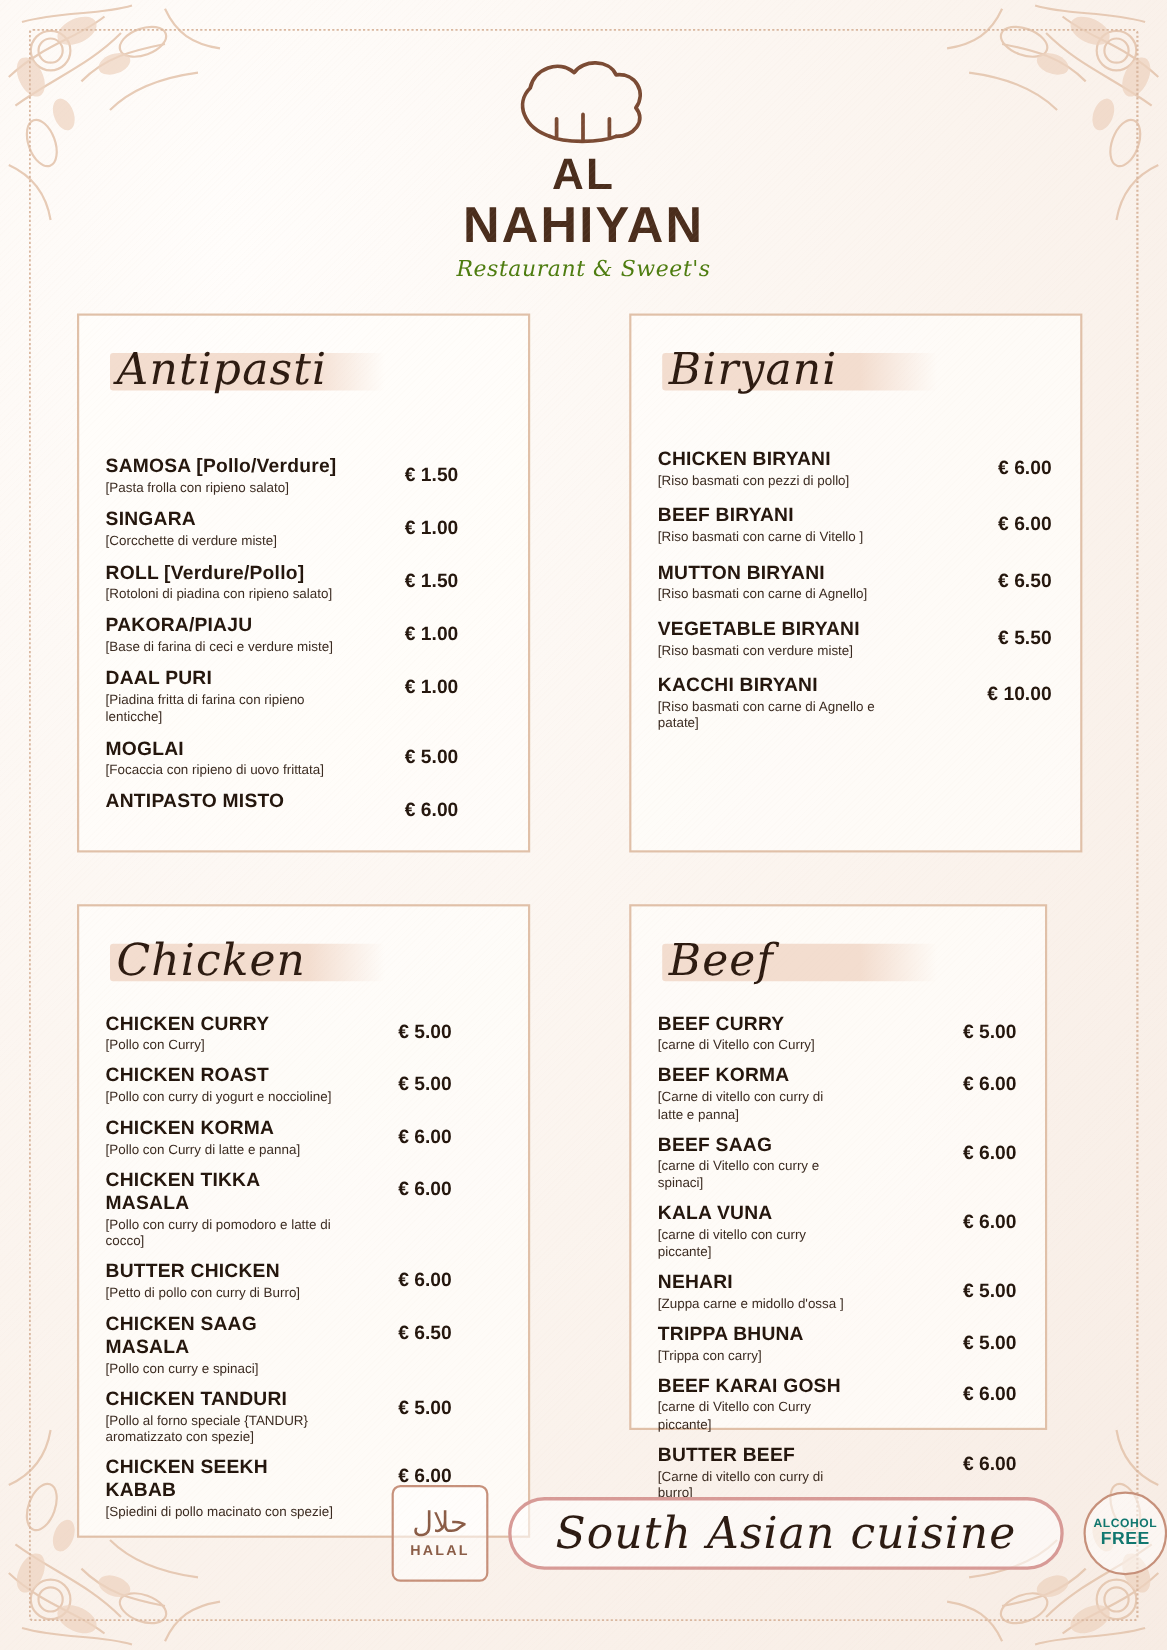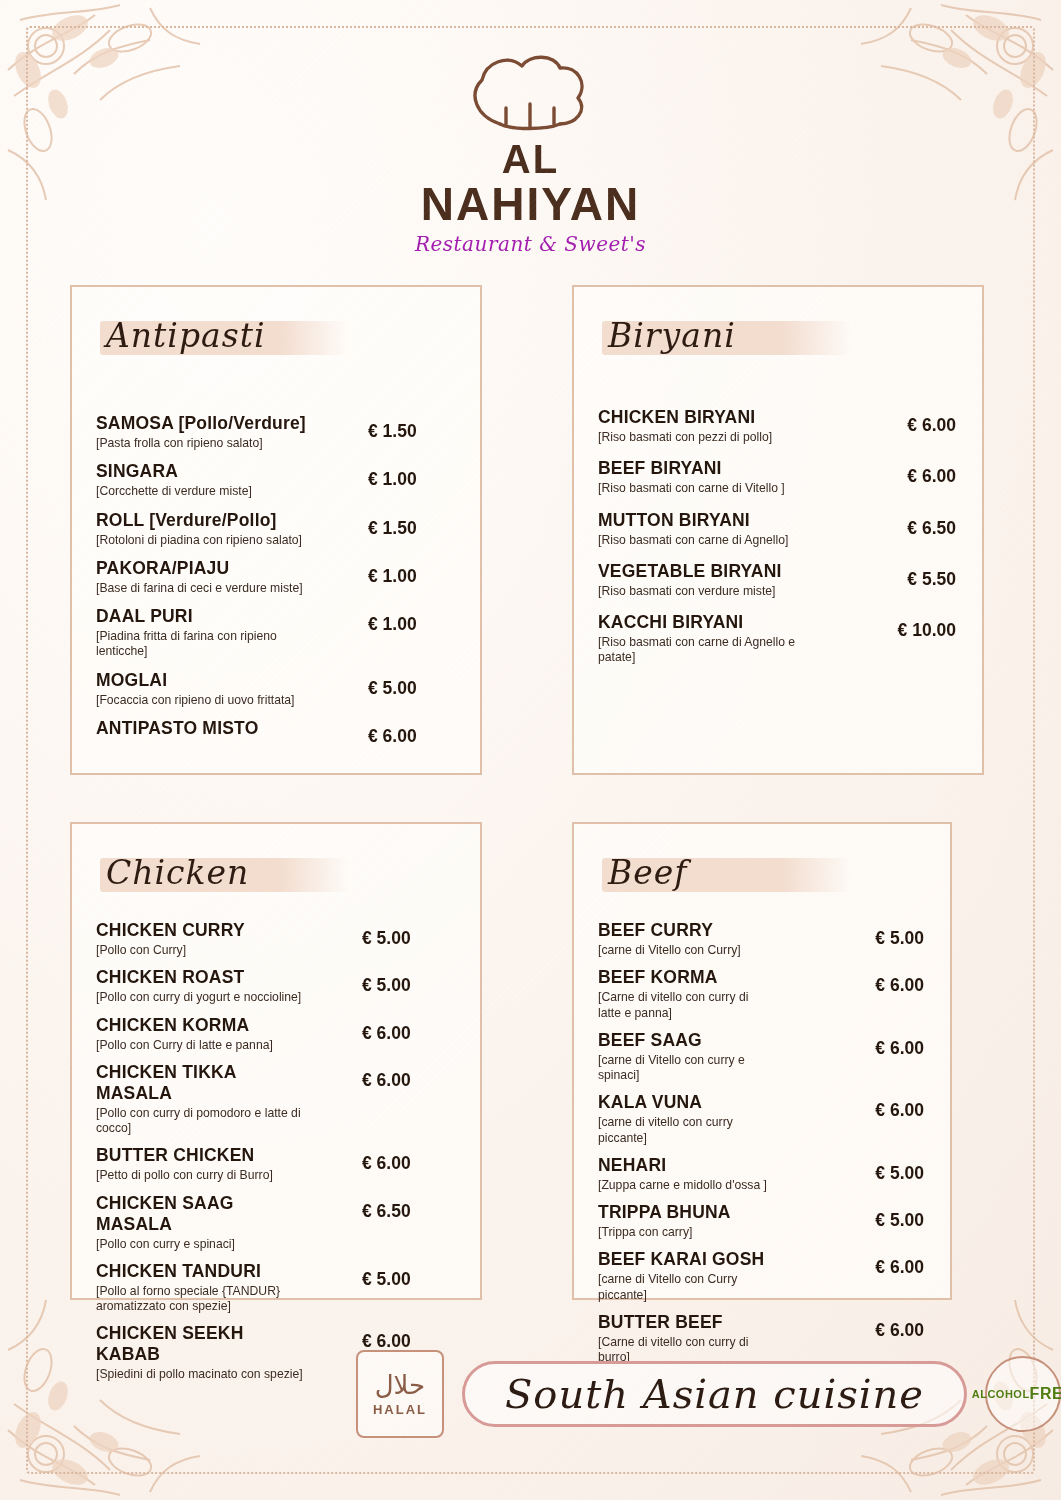--- a/index.html
+++ b/index.html
@@ -72,55 +72,55 @@
     font-weight: bold;
     font-size: 46px;
     letter-spacing: 2px;
     color: #4a2d1c;
     line-height: 1.05;
   }
   .brand-sub {
     font-family: "DejaVu Serif", serif;
     font-style: italic;
     font-size: 20px;
-    color: #a21caf;
+    color: #4d7c0f;
     margin-top: 4px;
     letter-spacing: .5px;
   }
 
   
   .card {
     position: absolute;
     background: rgba(255,253,251,.72);
     border: 2px solid #e0c0a8;
     box-sizing: border-box;
   }
   .card-antipasti { left: 70px;  top: 285px; width: 412px; height: 490px; }
   .card-biryani   { left: 572px; top: 285px; width: 412px; height: 490px; }
-  .card-chicken   { left: 70px;  top: 822px; width: 412px; height: 478px; }
+  .card-chicken   { left: 70px;  top: 822px; width: 412px; height: 576px; }
   .card-beef      { left: 572px; top: 822px; width: 380px; height: 478px; }
 
   .card-title-wrap {
     position: relative;
     margin: 22px 0 0 28px;
     height: 58px;
   }
   .title-brush {
     position: absolute;
     left: 0; top: 12px;
     height: 34px;
     width: 250px;
     background: linear-gradient(90deg, #f3ddcf 0%, #f3ddcf 72%, rgba(243,221,207,0) 100%);
     border-radius: 3px;
   }
   .card-title {
     position: relative;
     font-family: "DejaVu Serif", serif;
     font-style: italic;
-    font-size: 33px;
+    font-size: 40px;
     color: #2c1a10;
     letter-spacing: 1px;
     line-height: 54px;
     padding-left: 6px;
   }
 
   .items {
     padding: 16px 26px 0 24px;
   }
   .item {
@@ -212,24 +212,24 @@
     color: #2b1a11;
     letter-spacing: 1px;
     line-height: 1.1;
     white-space: nowrap;
   }
   .badge-alcohol {
     width: 72px; height: 72px;
     border: 2px solid #c6907a;
     border-radius: 50%;
     display: flex;
-    flex-direction: row;
+    flex-direction: column;
     align-items: center;
     justify-content: center;
-    color: #4d7c0f;
+    color: #0f766e;
     background: rgba(255,255,255,.5);
     font-family: "Liberation Sans", sans-serif;
     font-weight: bold;
   }
   .alc-1 { font-size: 11px; letter-spacing: .5px; }
   .alc-2 { font-size: 16px; letter-spacing: .5px; }
 </style>
 </head>
 <body>
 

